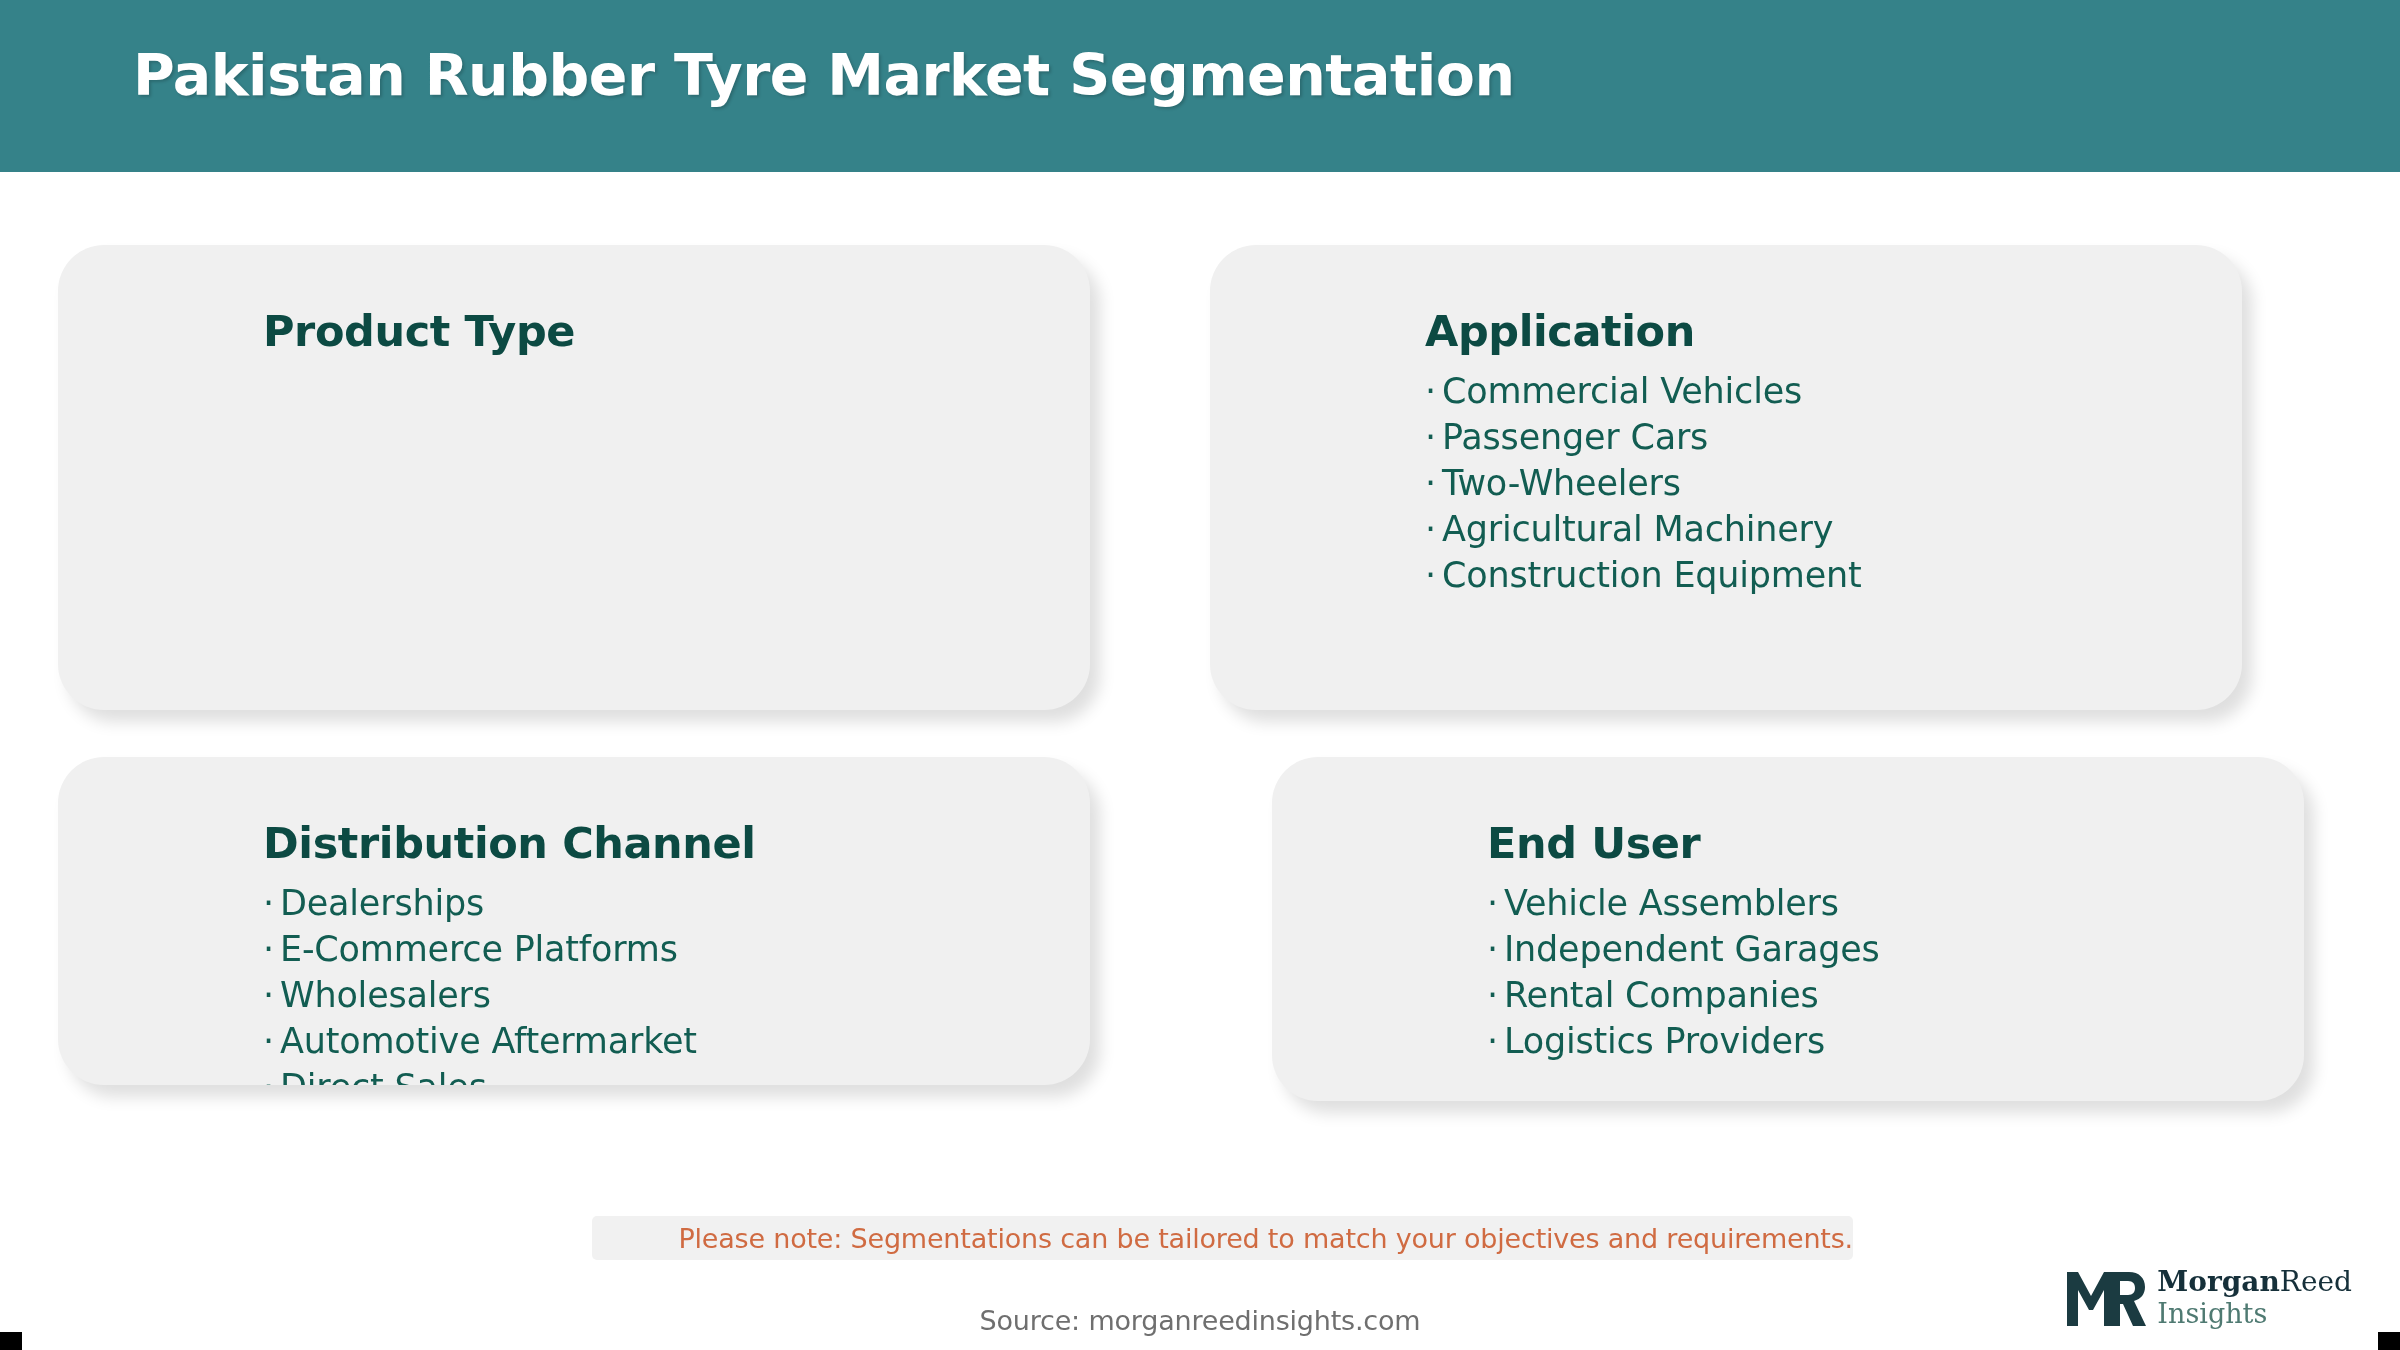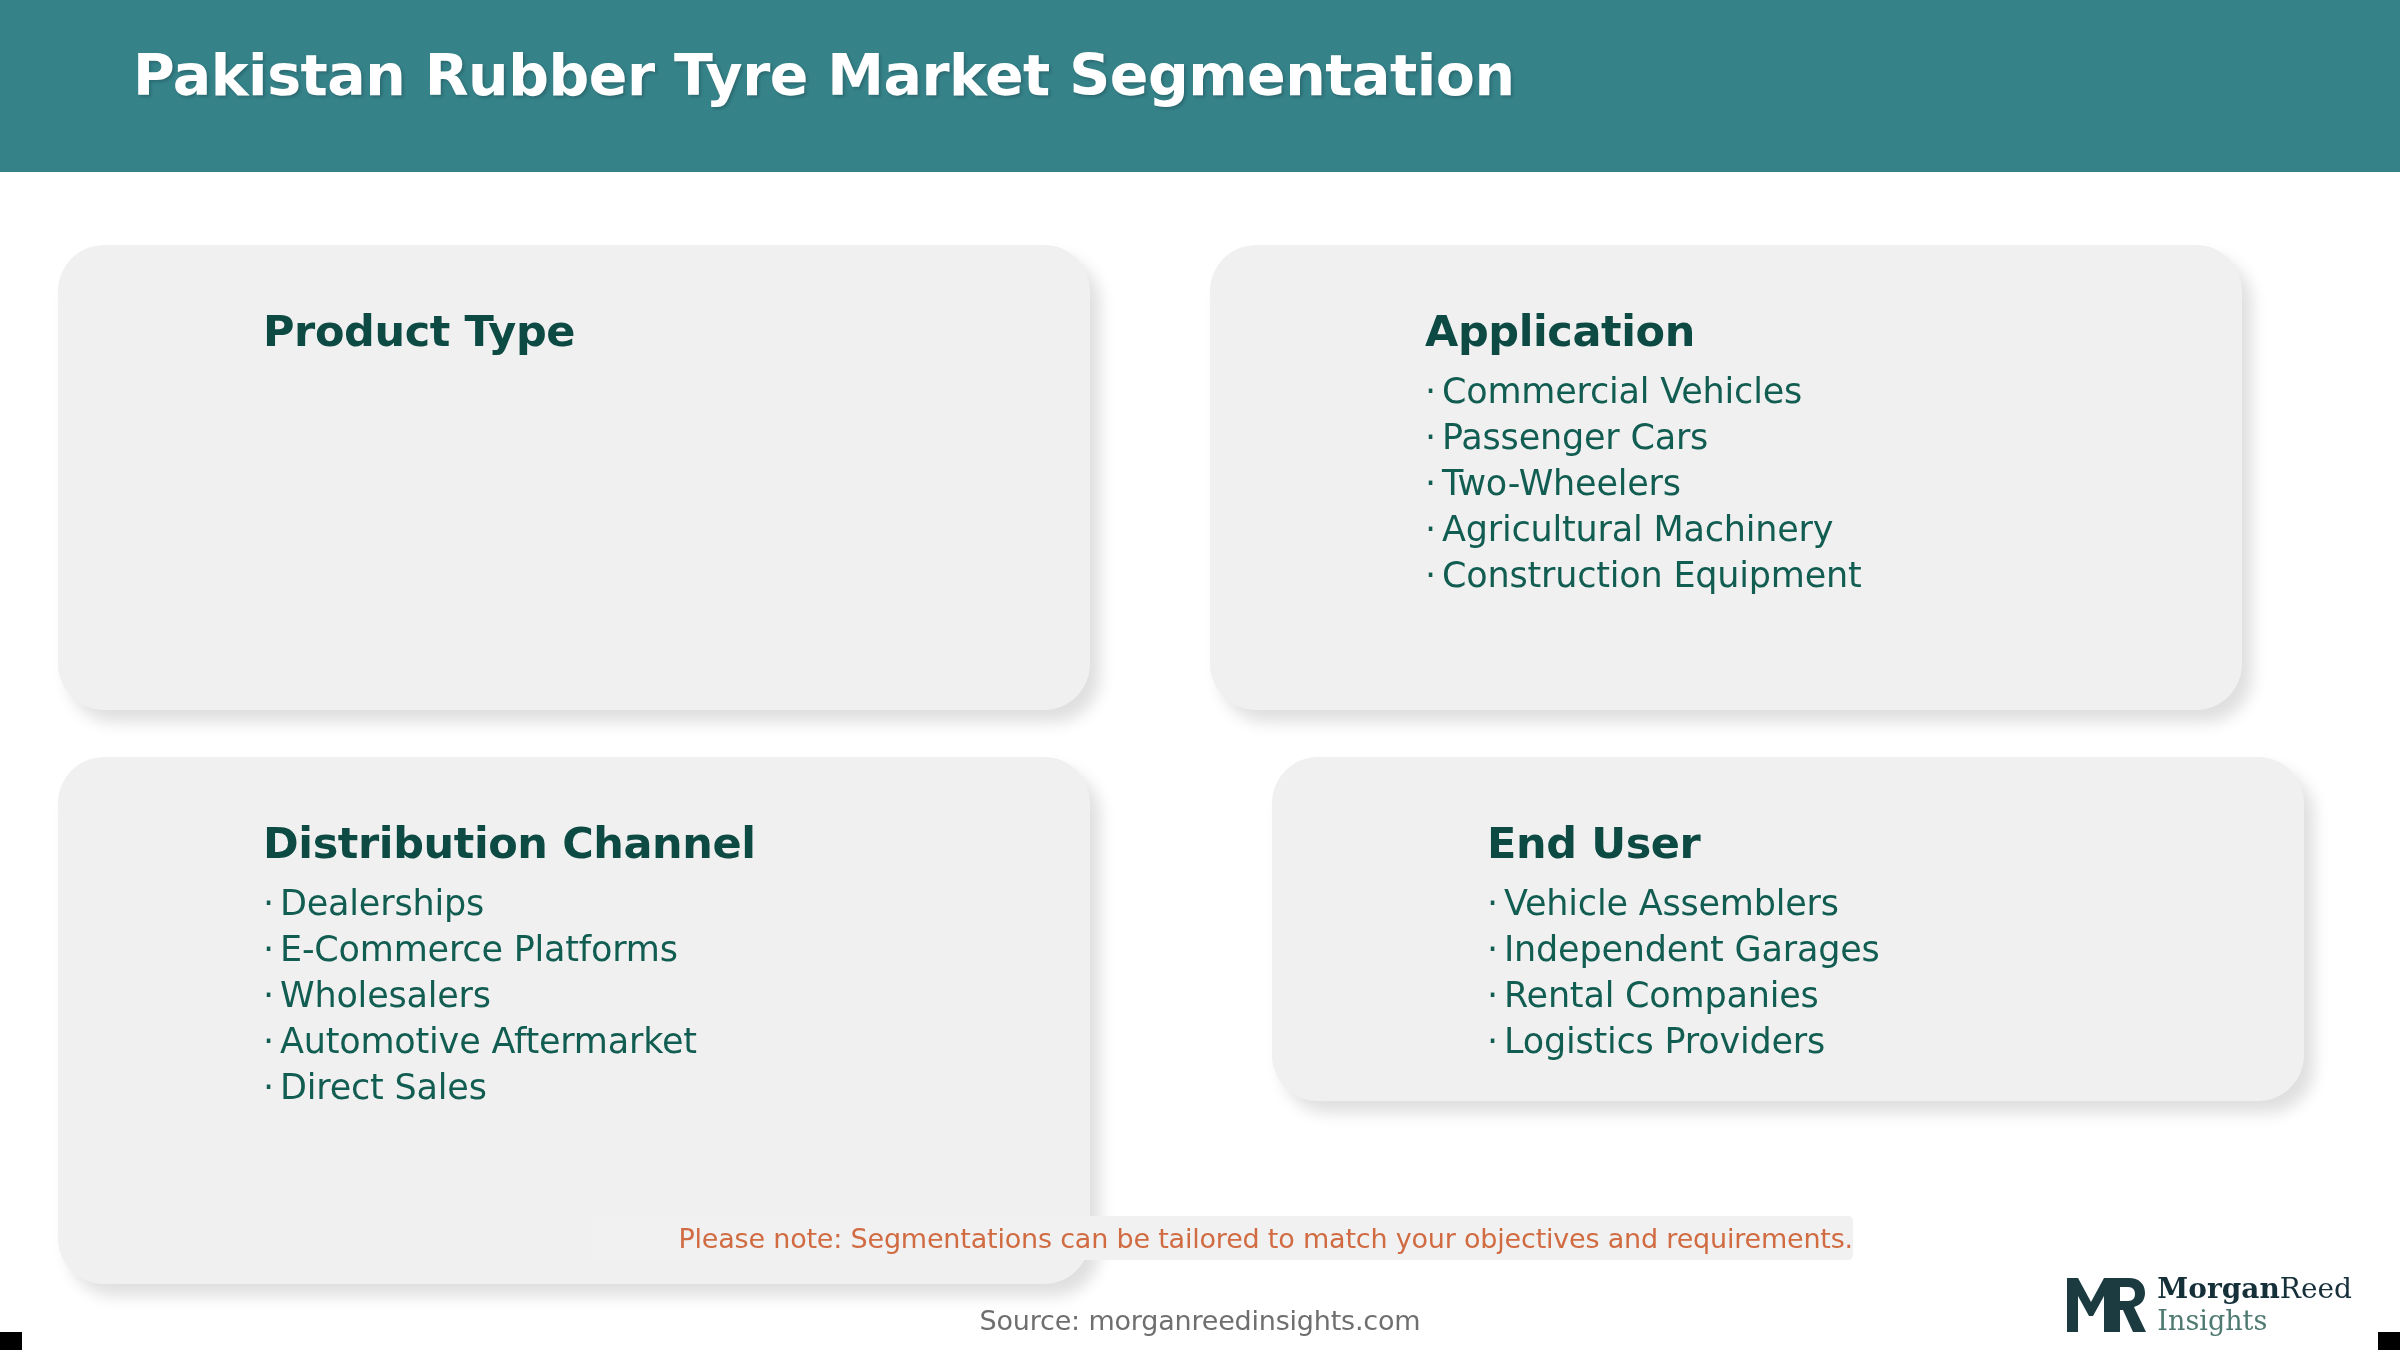--- a/index.html
+++ b/index.html
@@ -60,21 +60,21 @@
   .card {
     position: absolute;
     background: #f0f0f0;
     border-radius: 46px;
     box-shadow: 10px 12px 16px rgba(0,0,0,0.13);
     box-sizing: border-box;
     overflow: hidden;
   }
   .card-0 { left: 58px;   top: 0px;   width: 1032px; height: 465px; }
   .card-1 { left: 1210px; top: 0px;   width: 1032px; height: 465px; }
-  .card-2 { left: 58px;   top: 512px; width: 1032px; height: 527px; }
+  .card-2 { left: 58px;   top: 512px; width: 1032px; height: 328px; }
   .card-3 { left: 1272px; top: 512px; width: 1032px; height: 344px; }
 
   .card-inner {
     position: absolute;
     left: 205px;
     top: 56px;
     right: 30px;
   }
   .card-1 .card-inner, .card-3 .card-inner { left: 215px; }
 
@@ -142,21 +142,21 @@
     letter-spacing: -0.2px;
   }
 
   
   .logo {
     position: absolute;
     right: 48px;
     top: 1268px;
     height: 66px;
     display: flex;
-    align-items: flex-end;
+    align-items: flex-start;
     z-index: 3;
   }
   .logo-mark {
     width: 82px;
     height: 60px;
     margin-right: 10px;
     flex: none;
   }
   .logo-words {
     display: flex;

